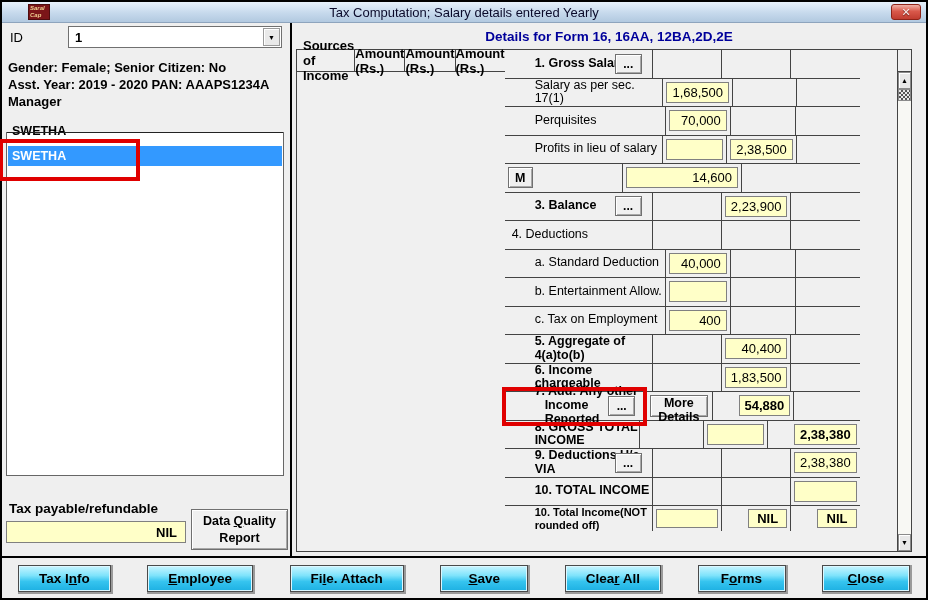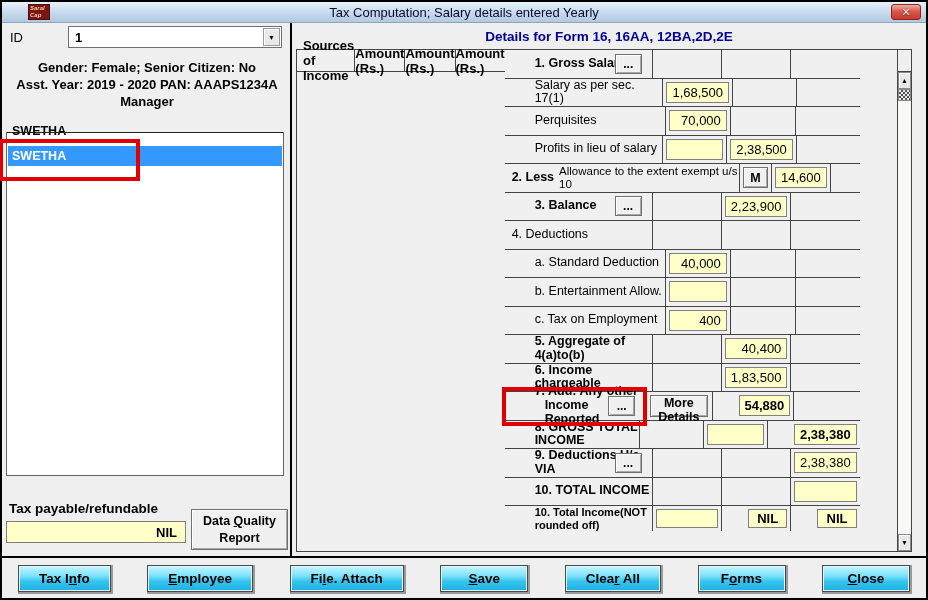--- a/index.html
+++ b/index.html
@@ -23,21 +23,21 @@
   .main { flex:1; display:flex; min-height:0; }
 
   
   .left-panel { width:290px; flex:0 0 290px; border-right:2px solid #000; position:relative; background:#efefef; }
   .id-row { position:absolute; top:7px; left:8px; right:8px; height:14px; display:flex; align-items:center; }
   .id-label { width:58px; font-size:13px; }
   .combo { flex:1; height:22px; background:#fff; border:1px solid #707070; position:relative;
     display:flex; align-items:center; padding-left:6px; font-weight:bold; font-size:13px; cursor:pointer; }
   .combo-arrow { position:absolute; right:1px; top:1px; bottom:1px; width:17px; background:#e9e9e9;
     border:1px solid #9a9a9a; box-shadow:inset 1px 1px 0 #fff; display:flex; align-items:center; justify-content:center; font-size:7px; }
-  .info-block { position:absolute; top:36px; left:6px; right:4px; font-weight:bold; font-size:13px; line-height:17px;text-align:center; }
+  .info-block { position:absolute; top:36px; left:6px; right:4px; font-weight:bold; font-size:13px; line-height:17px; }
   .listbox { position:absolute; top:109px; left:4px; width:278px; height:344px; background:#fff; border:1px solid #666; }
   .ghost-item { position:absolute; top:-9px; left:5px; font-weight:bold; font-size:12.5px; color:#000; cursor:default; }
   .strike-line { position:absolute; top:-1px; left:0; right:0; height:1px; background:#222; z-index:2; }
   .sel-item { position:absolute; top:13px; left:1px; right:1px; height:20px; background:#3399ff; color:#fff;
     font-weight:bold; font-size:12.5px; display:flex; align-items:center; padding-left:4px; cursor:pointer; }
   .sel-item::after { content:""; position:absolute; left:-9px; top:-7px; width:133px; height:34px;
     border:4px solid #e00000; pointer-events:none; z-index:5; }
   .taxpay-label { position:absolute; top:478px; left:7px; font-weight:bold; font-size:13.5px; }
   .taxpay-field { position:absolute; top:498px; left:4px; width:180px; height:22px; background:#ffffc8;
     border:1px solid #808080; font-weight:bold; font-size:13px; display:flex; align-items:center;
@@ -198,26 +198,20 @@
                 </div>
                 <div class="cell acell">
                   <div class="field"></div>
                 </div>
                 <div class="cell acell">
                   <div class="field">2,38,500</div>
                 </div>
                 <div class="cell acell"></div>
               </div>
               <div class="trow">
-                <div class="cell lcell">
-                  <div class="ltext with-sub">
-                    <span class="lb">2. Less</span>
-                    <span class="sub">Allowance to the extent exempt u/s 10</span>
-                  </div>
-                </div>
                 <div class="cell acell">
                   <button class="gbtn cellbtn">M</button>
                 </div>
                 <div class="cell acell">
                   <div class="field">14,600</div>
                 </div>
                 <div class="cell acell"></div>
               </div>
               <div class="trow">
                 <div class="cell lcell">

